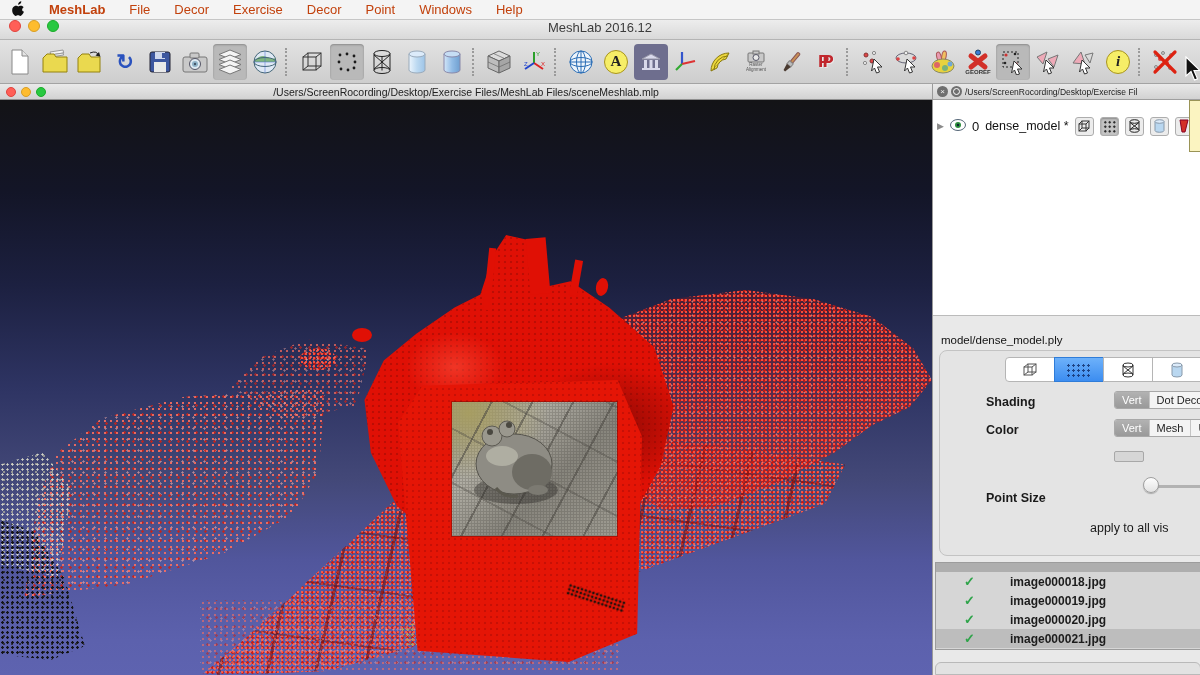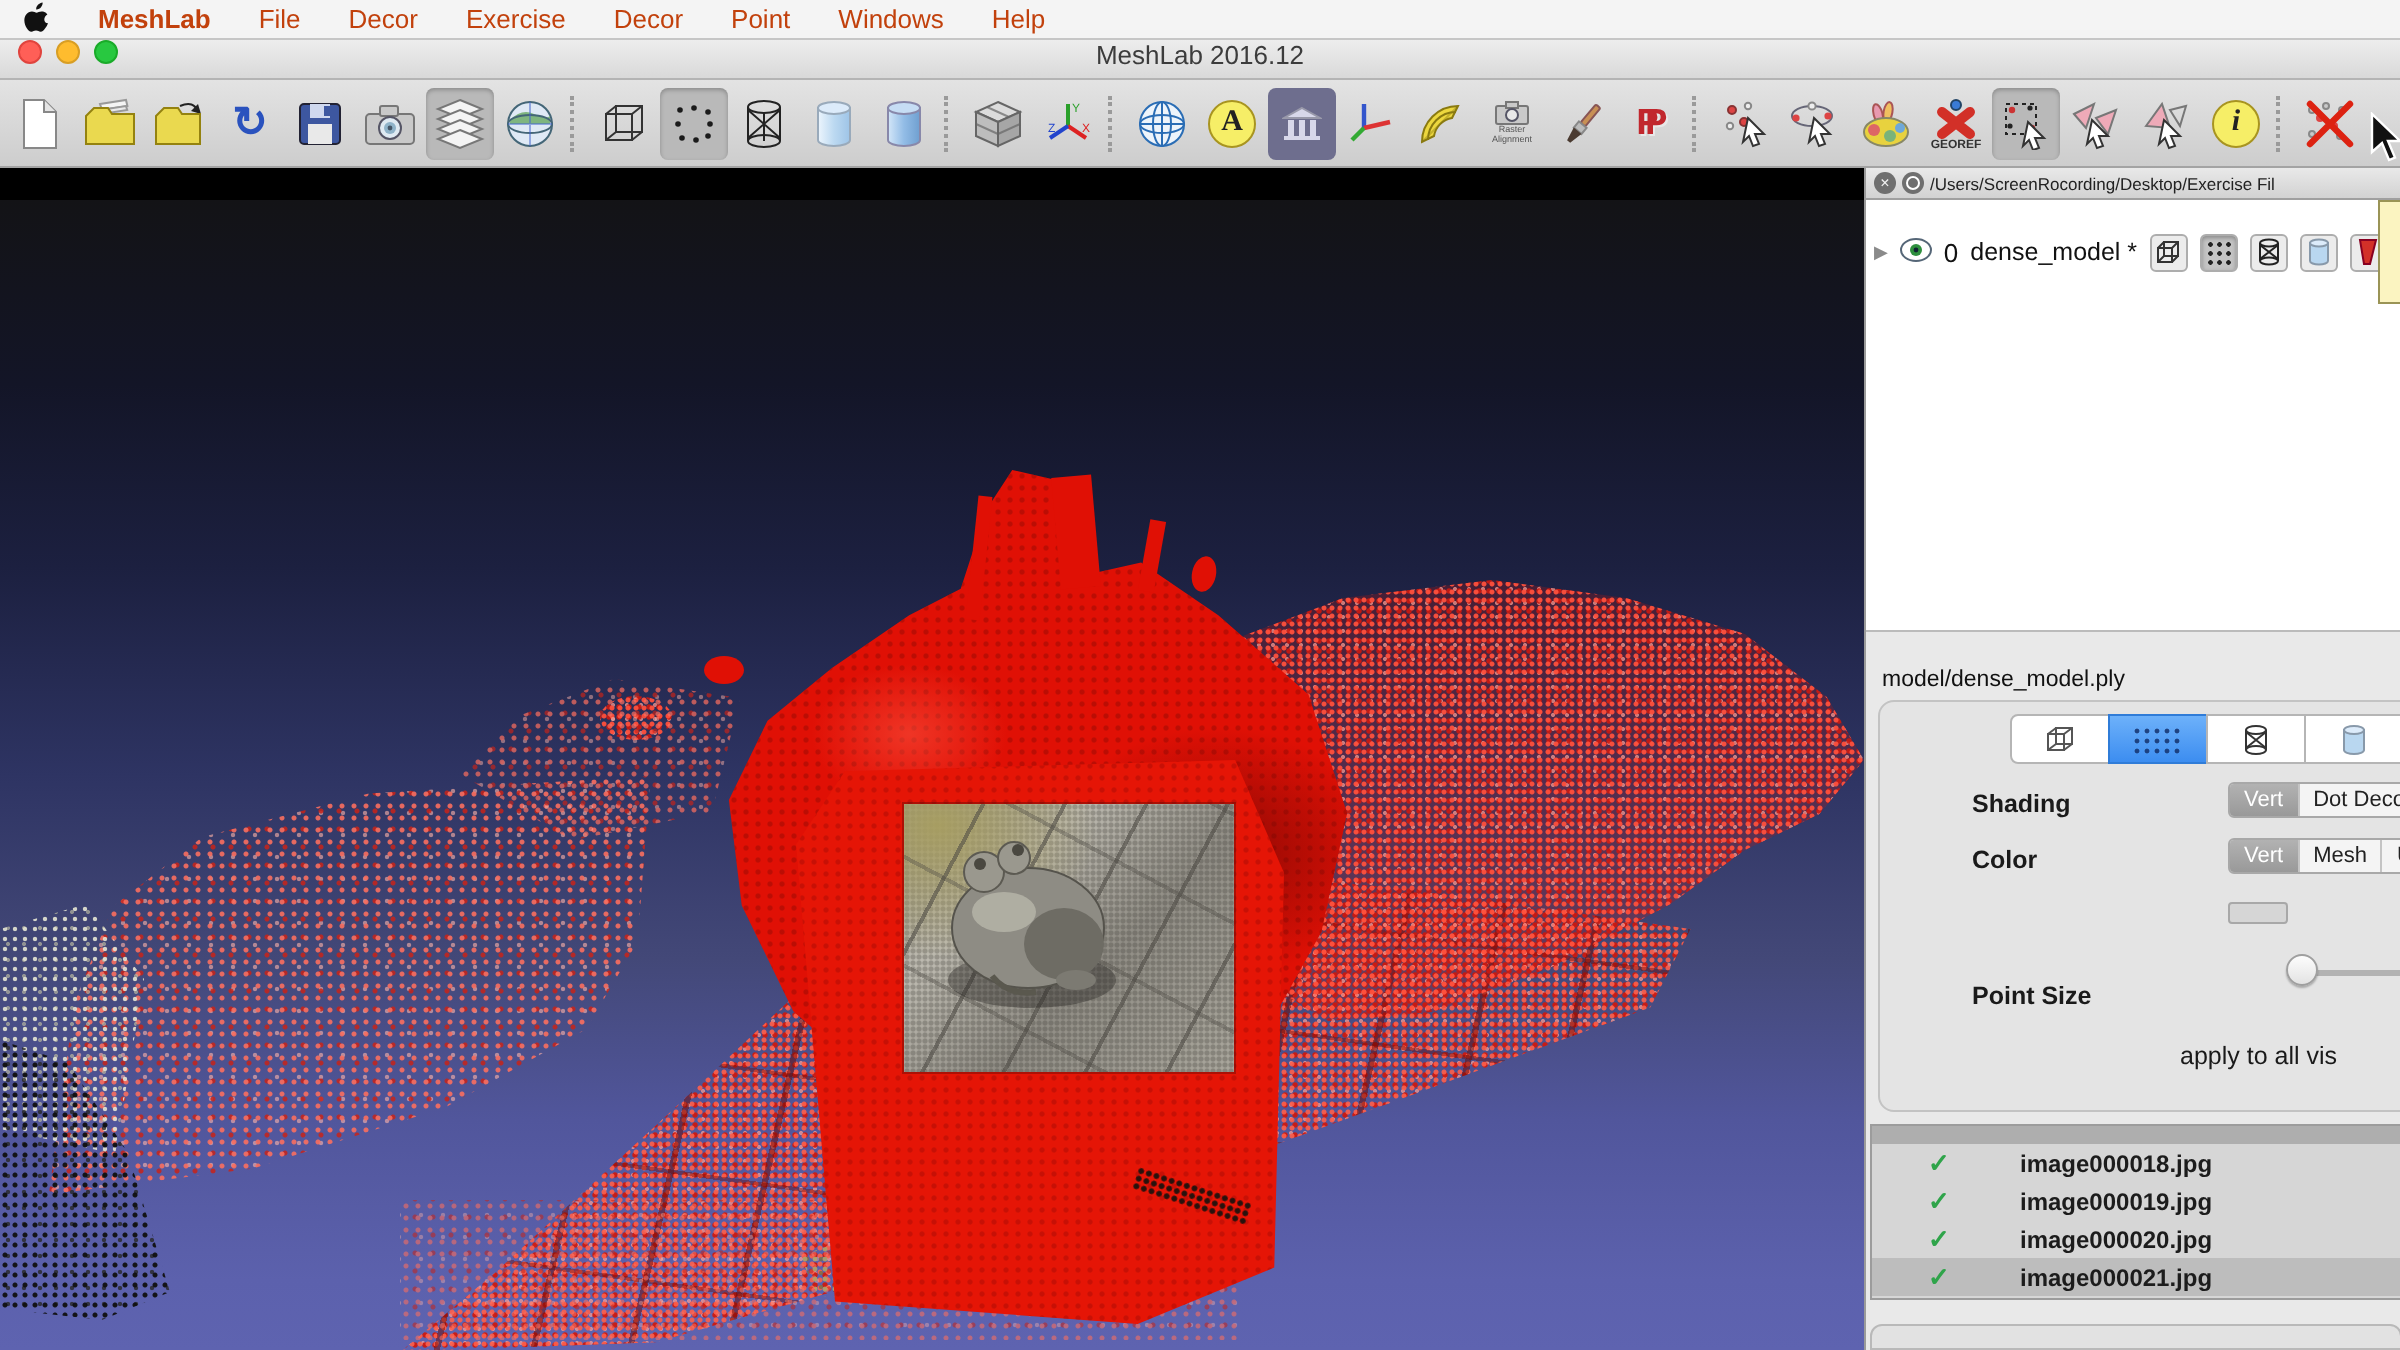--- a/index.html
+++ b/index.html
@@ -389,20 +389,28 @@
         <circle cx="9" cy="10" r="2" fill="#d44"></circle>
         <circle cx="16" cy="14" r="2" fill="#d44"></circle>
         <g stroke="#d21" stroke-width="3.2" stroke-linecap="round">
           <path d="M4 3l20 20M24 3L4 23"></path>
         </g>
       </svg>
     </span>
 </div>
 
 <div id="vpwin" class="abs">
+  <div id="vphead" class="abs">
+    <div class="lights" style="padding-left:6px;gap:5px">
+      <span class="light sm lr"></span>
+      <span class="light sm ly"></span>
+      <span class="light sm lg"></span>
+    </div>
+    <div class="path">/Users/ScreenRocording/Desktop/Exercise Files/MeshLab Files/sceneMeshlab.mlp</div>
+  </div>
   <div id="canvas" class="abs">
     <div class="abs dots-sparse pc-leftpatch"></div>
     <div class="abs pc-white"></div>
     <div class="abs pc-black"></div>
     <div class="abs pc-pave"></div>
     <div class="abs dots-sparse pc-scatter"></div>
     <div class="abs pc-olive"></div>
     <div class="abs dots-red pc-rightmass"></div>
     <div class="abs dots-sparse pc-mid"></div>
     <div class="abs pc-mass"></div>

